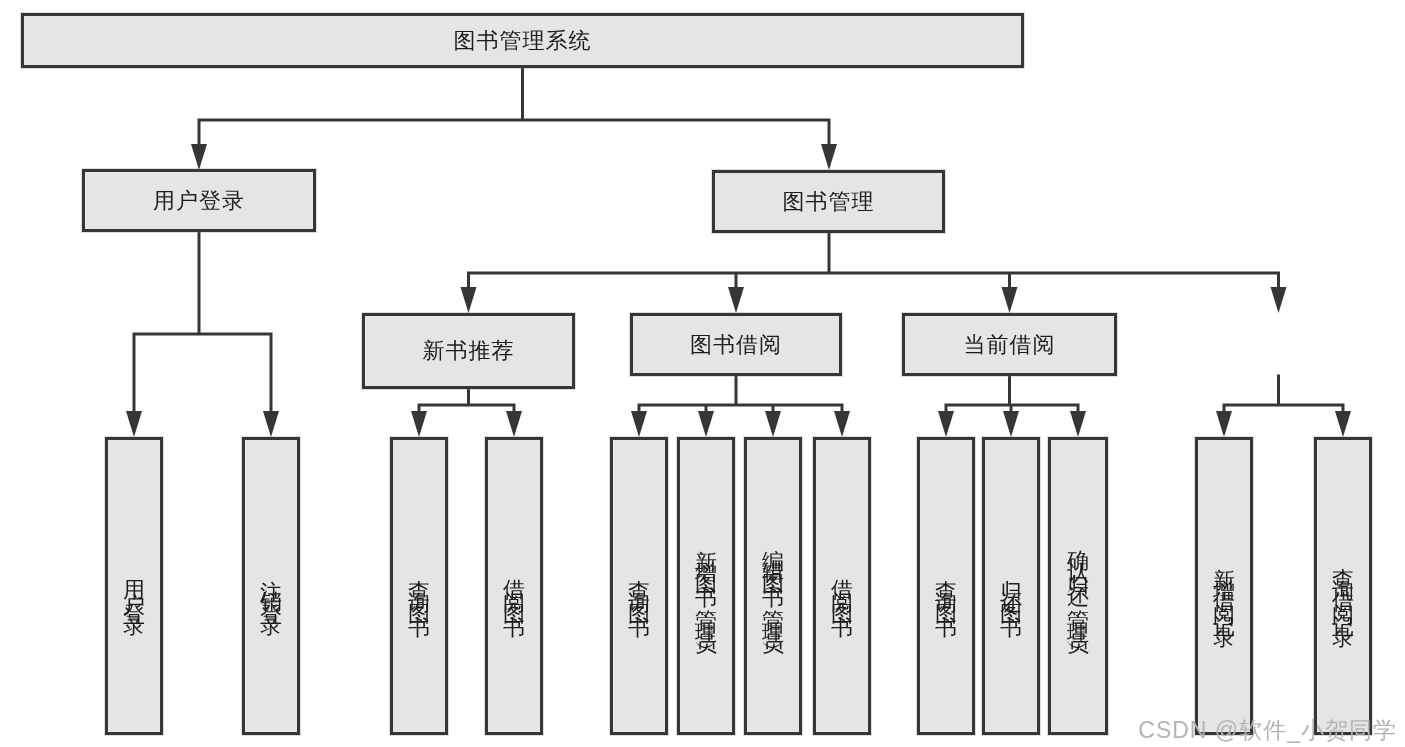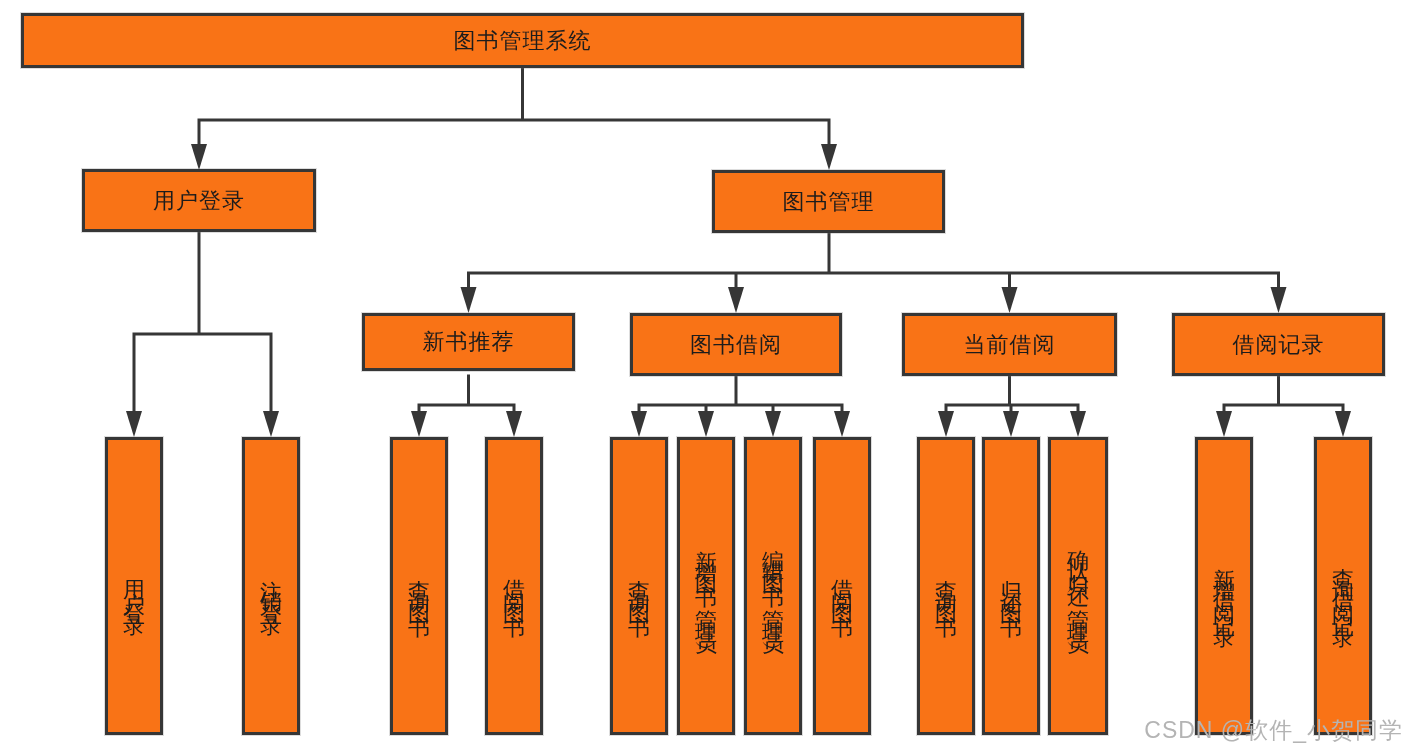--- a/index.html
+++ b/index.html
@@ -5,38 +5,38 @@
   html,body{margin:0;padding:0;}
   body{
     width:1405px;height:747px;position:relative;background:#ffffff;
     font-family:"Liberation Sans","DejaVu Sans",sans-serif;
     overflow:hidden;
   }
   #stage{position:absolute;left:0;top:0;width:1405px;height:747px;}
   #wires{position:absolute;left:0;top:0;z-index:1;}
   .box{
     position:absolute;z-index:2;
-    background:#f97316;
+    background:#e5e5e5;
     border:3px solid #363636;
     box-sizing:border-box;
     display:flex;align-items:center;justify-content:center;
     color:#1c1c1c;font-size:22px;
     box-shadow:0 0 0 1px rgba(120,120,120,.25);
   }
   .hlabel{letter-spacing:1px;white-space:nowrap;}
   .vbox span{
     writing-mode:vertical-rl;
     text-orientation:mixed;
     letter-spacing:12px;
     line-height:1;
     white-space:nowrap;
   }
   #watermark{
     position:absolute;z-index:3;
-    right:2px;bottom:1px;
+    right:8px;bottom:1px;
     font-size:23px;color:#b4b4b4;
     letter-spacing:1px;white-space:nowrap;
   }
 </style>
 </head>
 <body>
 
 <div id="stage">
 
   <svg id="wires" width="1405" height="747" viewBox="0 0 1405 747">
@@ -83,31 +83,28 @@
     <span class="hlabel">图书管理系统</span>
   </div>
 
   <div class="box" style="left:82px;top:169px;width:234px;height:63px;">
     <span class="hlabel">用户登录</span>
   </div>
   <div class="box" style="left:712px;top:170px;width:233px;height:63px;align-items:center;">
     <span class="hlabel">图书管理</span>
   </div>
 
-  <div class="box" style="left:362px;top:313px;width:213px;height:58px;">
+  <div class="box" style="left:362px;top:313px;width:213px;height:76px;">
     <span class="hlabel">新书推荐</span>
   </div>
   <div class="box" style="left:902px;top:313px;width:215px;height:63px;">
     <span class="hlabel">当前借阅</span>
   </div>
   <div class="box" style="left:630px;top:313px;width:212px;height:63px;">
     <span class="hlabel">图书借阅</span>
-  </div>
-  <div class="box" style="left:1172px;top:313px;width:213px;height:63px;">
-    <span class="hlabel">借阅记录</span>
   </div>
 
   <div class="box vbox" style="left:105px;top:437px;width:58px;height:298px;">
     <span>用户登录</span>
   </div>
   <div class="box vbox" style="left:242px;top:437px;width:58px;height:298px;">
     <span>注销登录</span>
   </div>
 
   <div class="box vbox" style="left:390px;top:437px;width:58px;height:298px;">

